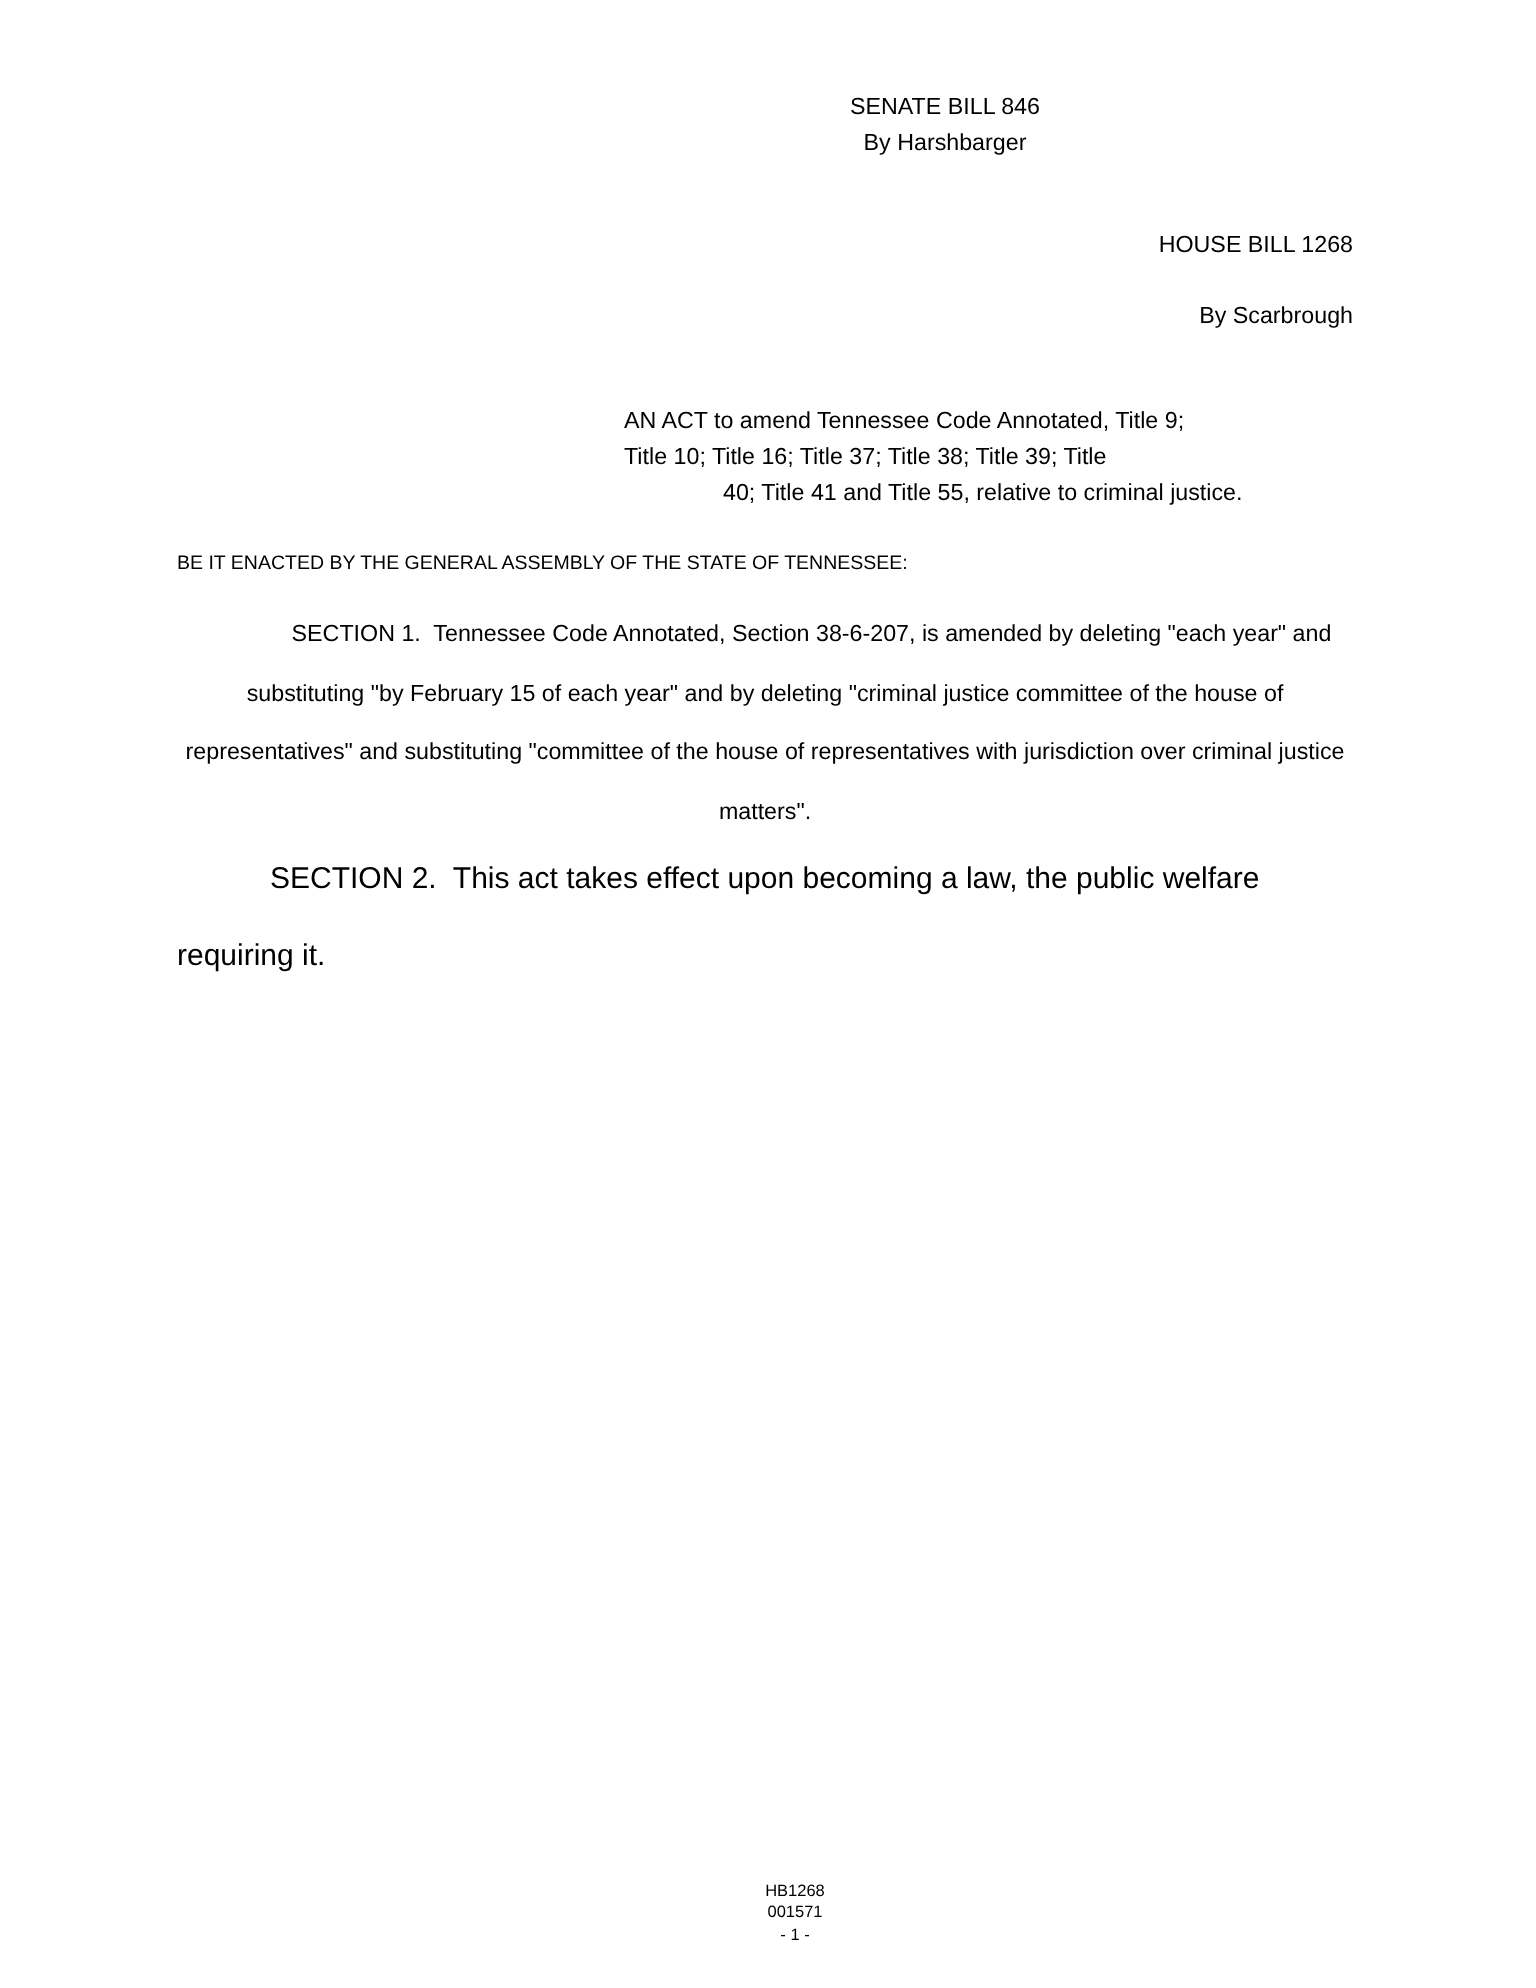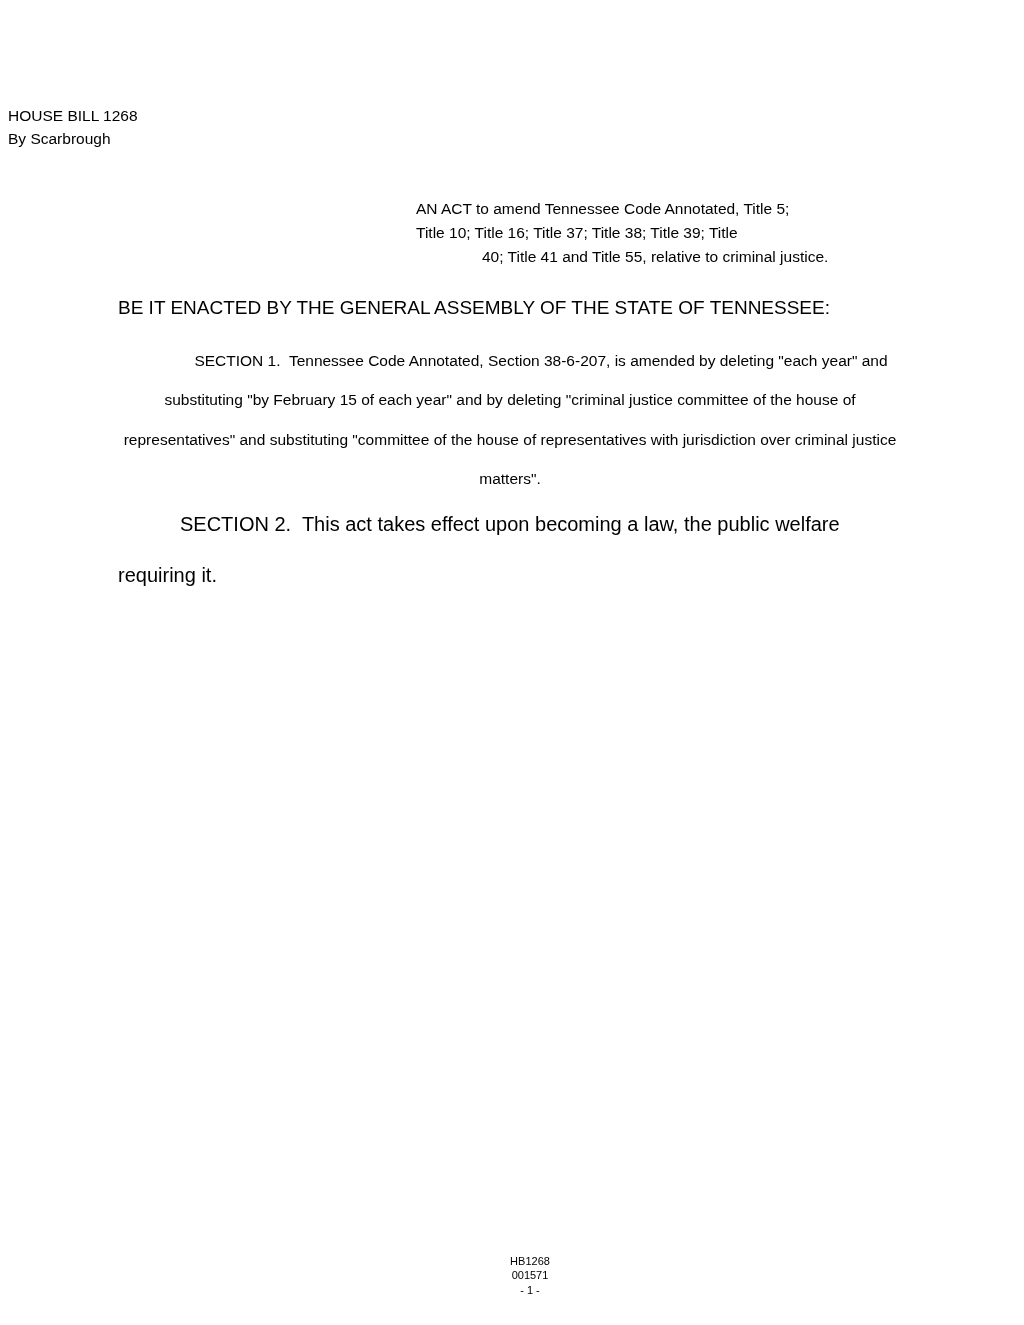--- a/index.html
+++ b/index.html
@@ -29,48 +29,49 @@
     text-align: center;
     margin-left: 240px;
     font-size: 15.5px;
     line-height: 1.55;
   }
   .senate-line {
     display: block;
   }
   .house-block {
     margin-top: 44px;
-    text-align: left;
+    text-align: right;
     margin-left: 0px;
     font-size: 15.5px;
     line-height: 1.5;
   }
   .house-title {
     display: block;
     margin-left: -110px;
   }
   .house-author {
     display: block;
+    margin-top: 24px;
     margin-left: -110px;
   }
   .act-block {
     margin-top: 46px;
     margin-left: 298px;
     width: 486px;
     font-size: 15.5px;
     line-height: 1.55;
     text-align: left;
   }
   .act-line-1 { display: block; }
   .act-line-2 { display: block; }
   .act-line-3 { display: block; margin-left: 66px; }
 
   .enacting {
     margin-top: 24px;
-    font-size: 19px;
+    font-size: 13px;
     line-height: 1.6;
   }
   .body-para {
     margin-top: 18px;
     font-size: 15.5px;
     line-height: 2.55;
     text-align: center;
   }
   .indent {
     display: inline-block;
@@ -93,28 +94,32 @@
   }
   .footer span { display: block; padding-left: 36px; }
 </style>
 </head>
 <body>
 
 <div class="page">
 
   <div class="content">
 
+    <div class="senate-block">
+      <span class="senate-line">SENATE BILL 846</span>
+      <span class="senate-line">By Harshbarger</span>
+    </div>
 
     <div class="house-block">
       <span class="house-title">HOUSE BILL 1268</span>
       <span class="house-author">By Scarbrough</span>
     </div>
 
     <div class="act-block">
-      <span class="act-line-1">AN ACT to amend Tennessee Code Annotated, Title 5;</span>
+      <span class="act-line-1">AN ACT to amend Tennessee Code Annotated, Title 9;</span>
       <span class="act-line-2">Title 10; Title 16; Title 37; Title 38; Title 39; Title</span>
       <span class="act-line-3">40; Title 41 and Title 55, relative to criminal justice.</span>
     </div>
 
     <div class="enacting">BE IT ENACTED BY THE GENERAL ASSEMBLY OF THE STATE OF TENNESSEE:</div>
 
     <div class="body-para">
       <span class="indent"></span><span>SECTION 1.</span>&nbsp; <span>Tennessee Code Annotated, Section 38-6-207, is amended by deleting "each year" and substituting "by February 15 of each year" and by deleting "criminal justice committee of the house of representatives" and substituting "committee of the house of representatives with jurisdiction over criminal justice matters".</span>
     </div>
 

